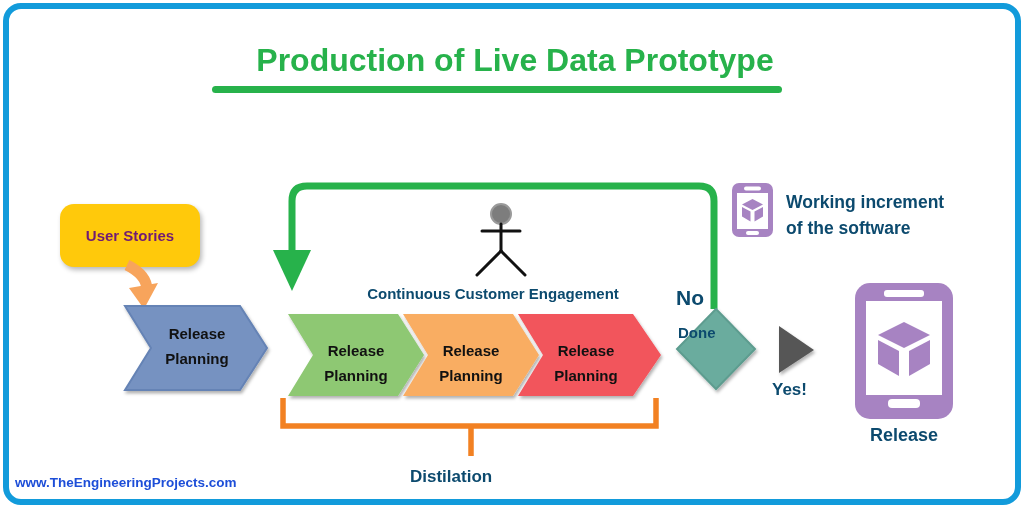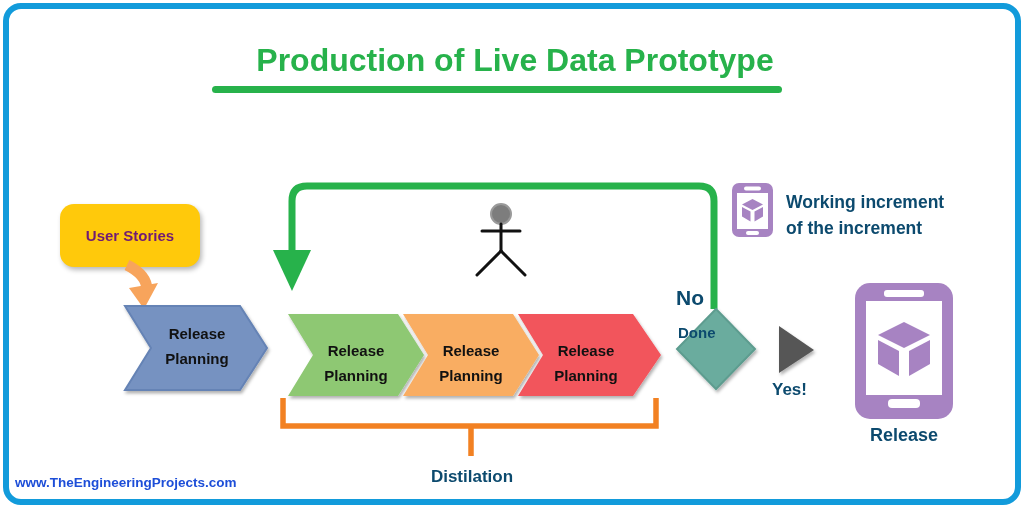--- a/index.html
+++ b/index.html
@@ -16,21 +16,21 @@
   svg.canvas{position:absolute;left:0;top:0;z-index:2;}
   .lbl{position:absolute;font-weight:700;color:#0c4a6e;z-index:3;}
   .lbl2{position:absolute;font-weight:700;color:#111;text-align:center;
         line-height:25px;font-size:15px;z-index:3;}
   .lbl-engagement{left:343px;top:285px;width:300px;text-align:center;font-size:15px;}
   .lbl-no{left:676px;top:286px;font-size:21px;}
   .lbl-done{left:678px;top:324px;width:78px;text-align:left;font-size:15px;}
   .lbl-yes{left:772px;top:380px;width:56px;text-align:left;font-size:17px;}
   .lbl-release{left:854px;top:425px;width:100px;text-align:center;font-size:18px;}
   .lbl-working{left:786px;top:189px;font-size:17.5px;line-height:26px;}
-  .lbl-distillation{left:410px;top:467px;width:124px;text-align:center;font-size:17px;}
+  .lbl-distillation{left:410px;top:467px;width:124px;text-align:left;font-size:17px;}
   .watermark{position:absolute;left:15px;top:475px;font-size:13.5px;font-weight:700;
         color:#1d4ed8;z-index:3;}
   .c-blue{left:133px;top:321px;width:128px;}
   .c-green{left:299px;top:338px;width:114px;}
   .c-orange{left:414px;top:338px;width:114px;}
   .c-red{left:529px;top:338px;width:114px;}
 </style>
 </head>
 <body>
 
@@ -132,31 +132,32 @@
   </div>
   <div class="lbl2 c-orange">
     <div>Release</div>
     <div>Planning</div>
   </div>
   <div class="lbl2 c-red">
     <div>Release</div>
     <div>Planning</div>
   </div>
 
+  <div class="lbl lbl-engagement">Continuous Customer Engagement</div>
 
   <div class="lbl lbl-no">No</div>
 
   <div class="lbl lbl-done">Done</div>
 
   <div class="lbl lbl-yes">Yes!</div>
 
   <div class="lbl lbl-release">Release</div>
 
   <div class="lbl lbl-working">
     <div>Working increment</div>
-    <div>of the increment</div>
+    <div>of the software</div>
   </div>
 
   <div class="lbl lbl-distillation">Distilation</div>
 
   <div class="watermark">www.TheEngineeringProjects.com</div>
 
 </div>
 
 </body></html>

